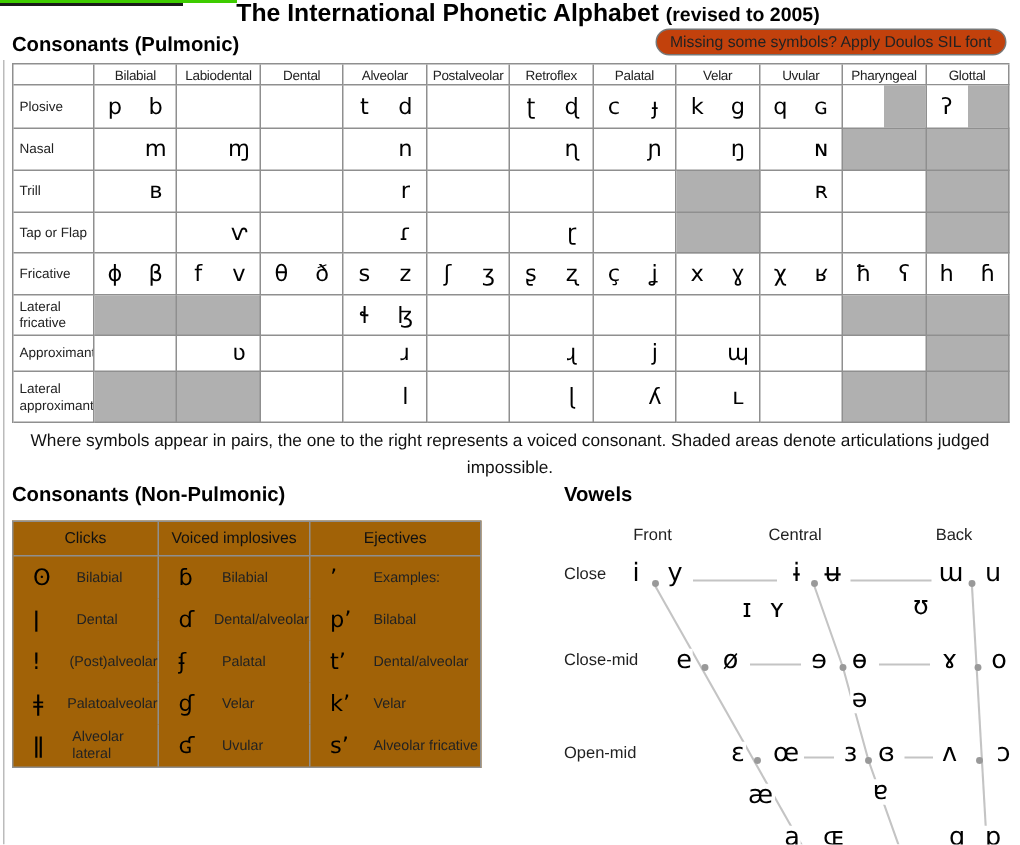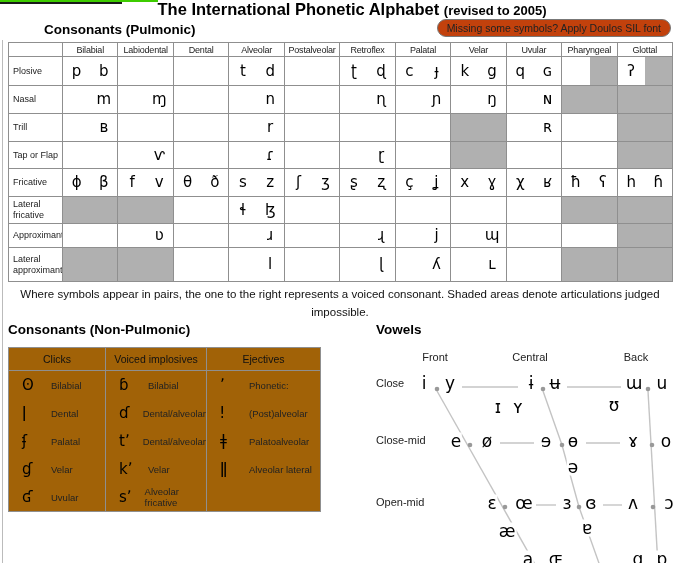--- a/index.html
+++ b/index.html
@@ -4,21 +4,21 @@
 <style>
   html,body{margin:0;padding:0;}
   #page{position:relative;width:680px;height:563px;background:#fff;overflow:hidden;
         font-family:"Liberation Sans",sans-serif;color:#000;}
   .abs{position:absolute;}
   #green-bar{left:0;top:0;width:158px;height:2px;background:#3ecc00;}
   #black-bar{left:0;top:2px;width:122px;height:2px;background:#1a1a1a;}
   #left-line{left:2px;top:40px;width:1px;height:523px;background:#bbb;}
   #title{left:12px;top:0;width:100%;text-align:center;font-weight:bold;font-size:16.5px;white-space:nowrap;}
   #title .suffix{font-size:13px;}
-  #pulmonic-heading{left:8px;top:22px;font-weight:bold;font-size:13.5px;margin-left:36px;}
+  #pulmonic-heading{left:8px;top:22px;font-weight:bold;font-size:13.5px;}
   #font-button{right:9px;top:19px;font-size:10.5px;color:#222;background:#c2410c;
                border:1px solid #777;border-radius:9px;padding:2px 9px;cursor:pointer;white-space:nowrap;}
   
   #pulmonic-table{left:8px;top:42px;width:664px;display:grid;
       grid-template-columns:54px repeat(11,1fr);
       grid-template-rows:14px 29px 28px 28px 27px 28px 27px 24px 34px;
       border-top:1px solid #8f8f8f;border-left:1px solid #8f8f8f;background:#fff;}
   .pc{border-right:1px solid #8f8f8f;border-bottom:1px solid #8f8f8f;display:flex;
       align-items:center;justify-content:center;overflow:hidden;box-sizing:border-box;}
   .pc.hdr{font-size:9px;color:#222;letter-spacing:-0.2px;}
@@ -450,29 +450,33 @@
       <div class="np-c">
         <span class="np-sym">ʘ</span>
         <span class="np-name">Bilabial</span>
       </div>
       <div class="np-c">
         <span class="np-sym">ɓ</span>
         <span class="np-name">Bilabial</span>
       </div>
       <div class="np-c">
         <span class="np-sym">ʼ</span>
-        <span class="np-name">Phonetic:</span>
+        <span class="np-name">Examples:</span>
       </div>
       <div class="np-c">
         <span class="np-sym">ǀ</span>
         <span class="np-name">Dental</span>
       </div>
       <div class="np-c">
         <span class="np-sym">ɗ</span>
         <span class="np-name">Dental/alveolar</span>
+      </div>
+      <div class="np-c">
+        <span class="np-sym">pʼ</span>
+        <span class="np-name">Bilabal</span>
       </div>
       <div class="np-c">
         <span class="np-sym">ǃ</span>
         <span class="np-name">(Post)alveolar</span>
       </div>
       <div class="np-c">
         <span class="np-sym">ʄ</span>
         <span class="np-name">Palatal</span>
       </div>
       <div class="np-c">

